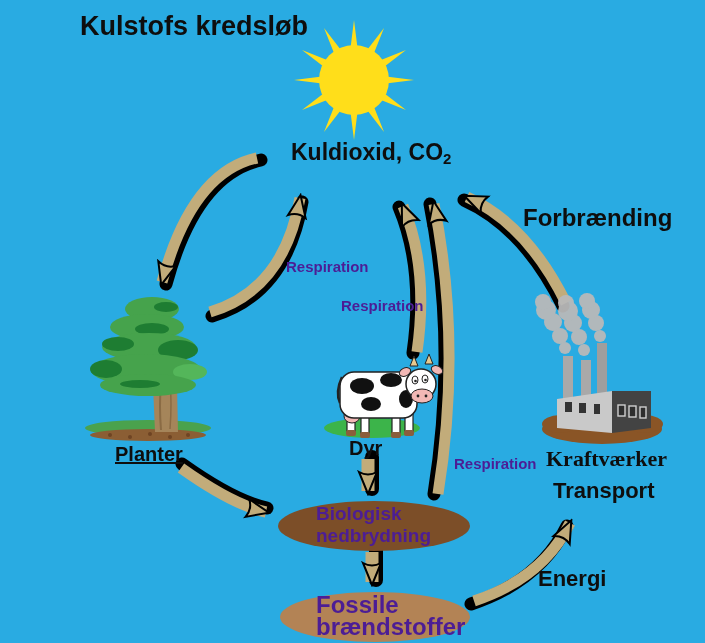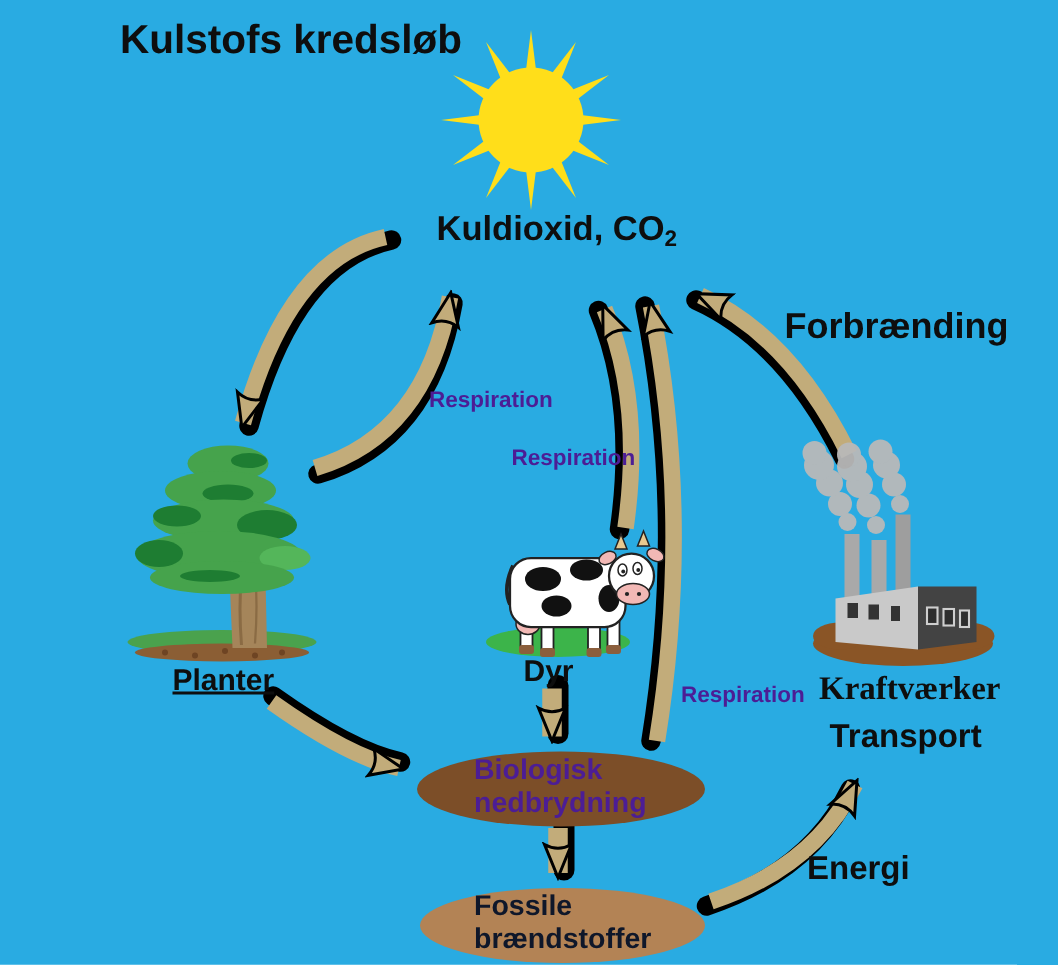--- a/index.html
+++ b/index.html
@@ -21,21 +21,21 @@
   .planter{left:115px;top:443px;font-size:20px;text-decoration:underline;}
   .dyr{left:349px;top:437px;font-size:20px;}
   .kraftvaerker{left:546px;top:446px;font-size:22px;font-family:Liberation Serif, serif;}
   .transport{left:553px;top:478px;font-size:22px;}
   .energi{left:538px;top:566px;font-size:22px;}
   .resp{font-size:15px;font-weight:700;color:#4c1d95;}
   .resp-tree{left:286px;top:258px;}
   .resp-animal{left:341px;top:297px;}
   .resp-soil{left:454px;top:455px;}
   .bio-label{left:316px;top:503px;font-size:19px;line-height:22px;color:#4c1d95;}
-  .fossile-label{left:316px;top:594px;font-size:19px;line-height:22px;color:#0f172a;}
+  .fossile-label{left:316px;top:594px;font-size:24px;line-height:22px;color:#4c1d95;}
   svg{position:absolute;left:0;top:0;}
   .arr-shadow{fill:none;stroke:#000;stroke-width:13;stroke-linecap:round;}
   .arr{fill:none;stroke:#C2AC7A;stroke-width:11;}
   .arr-thick{fill:none;stroke:#C2AC7A;stroke-width:13;}
   .arr-shadow-thick{fill:none;stroke:#000;stroke-width:14;stroke-linecap:round;}
 </style>
 </head>
 <body>
 
 <div class="canvas">

